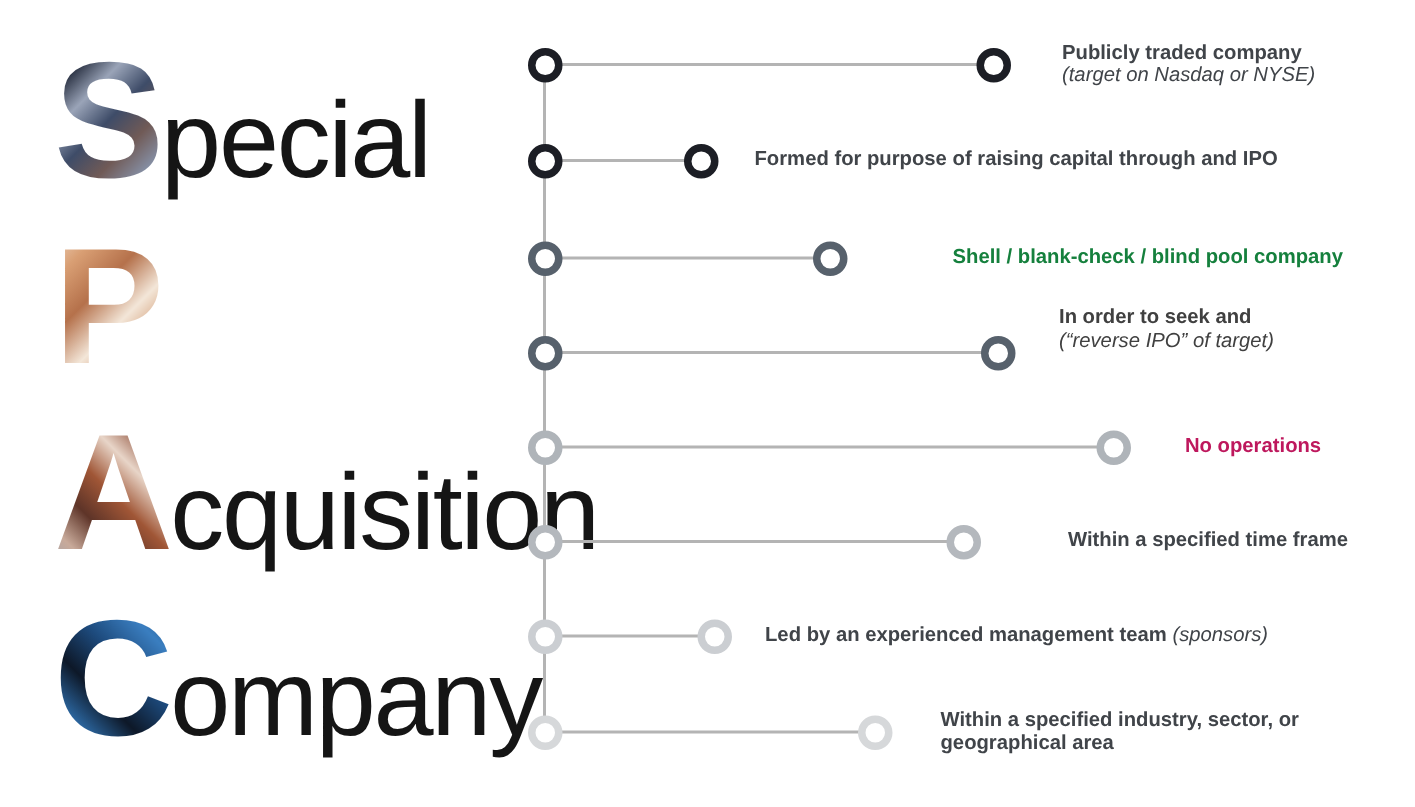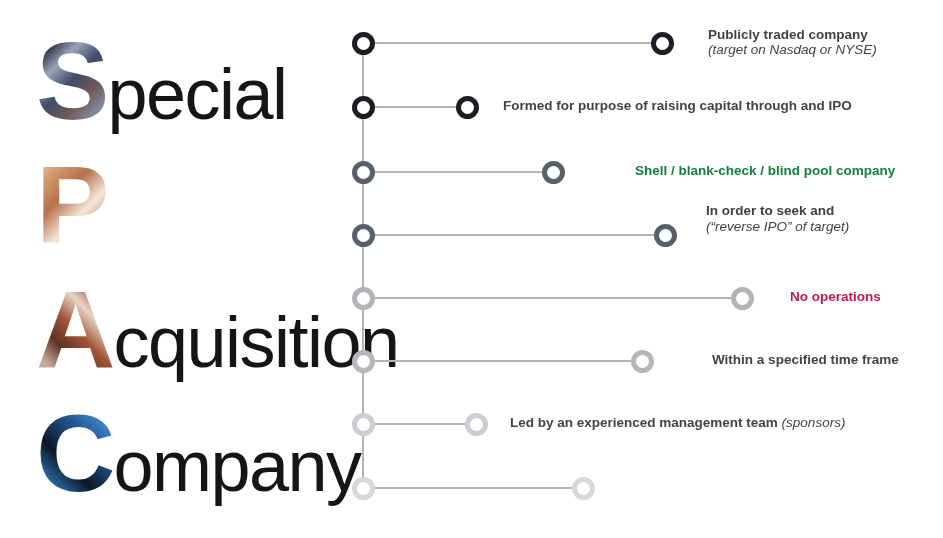--- a/index.html
+++ b/index.html
@@ -119,17 +119,19 @@
         <div style="position: absolute; left: 464.5px; top: 412.5px; width: 23px; height: 23px; border-radius: 50%; border: 5.5px solid rgb(203, 206, 210); background: rgb(255, 255, 255);"></div>
         <div style="position: absolute; left: 510px; top: 415.25px; font-size: 13.5px; line-height: 15.5px; color: rgb(64, 68, 73); white-space: nowrap;">
           <div><span class="seg-b">Led by an experienced management team </span><span class="seg-i">(sponsors)</span></div>
         </div>
       </div>
       <div style="position: absolute; left: 0px; top: 0px;">
         <div style="position: absolute; left: 363px; top: 487.25px; width: 220px; height: 1.5px; background: rgb(180, 180, 180);"></div>
         <div style="position: absolute; left: 351.5px; top: 476.5px; width: 23px; height: 23px; border-radius: 50%; border: 5.5px solid rgb(214, 216, 218); background: rgb(255, 255, 255);"></div>
         <div style="position: absolute; left: 571.5px; top: 476.5px; width: 23px; height: 23px; border-radius: 50%; border: 5.5px solid rgb(214, 216, 218); background: rgb(255, 255, 255);"></div>
         <div style="position: absolute; left: 627px; top: 471.5px; font-size: 13.5px; line-height: 15.5px; color: rgb(64, 68, 73); white-space: nowrap;">
+          <div><span class="seg-b">Within a specified industry, sector, or</span></div>
+          <div><span class="seg-b">geographical area</span></div>
         </div>
       </div>
     </div>
 
 </div>
 
 </body></html>

